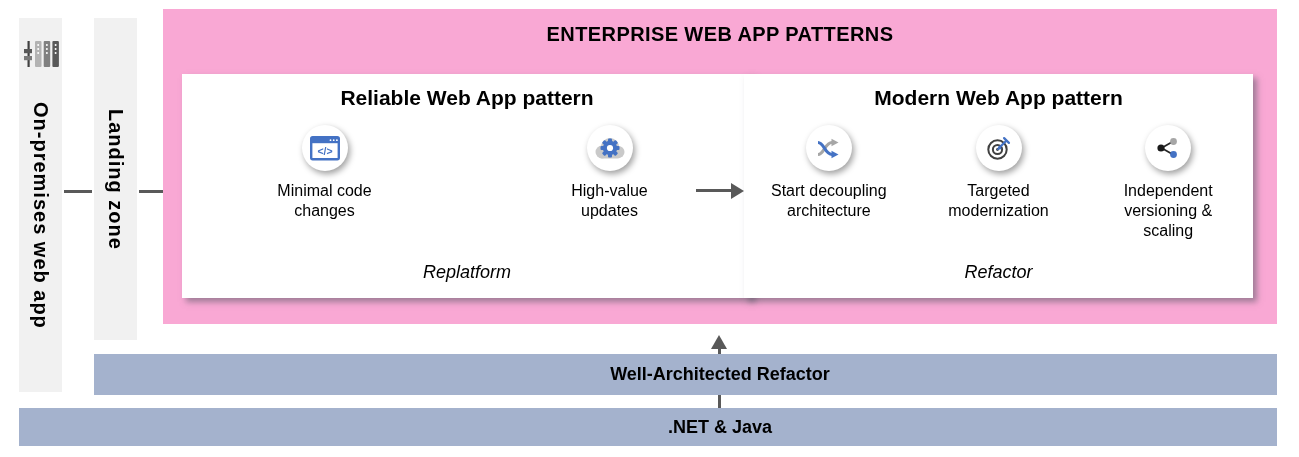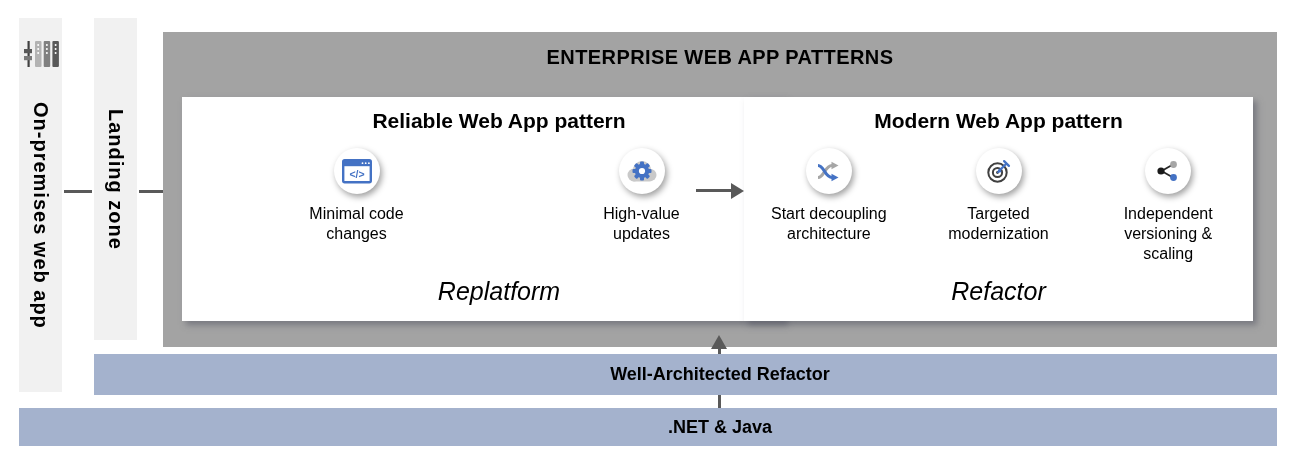--- a/index.html
+++ b/index.html
@@ -9,39 +9,39 @@
   
   .lane { position:absolute; background:#f1f1f1; display:flex; flex-direction:column; align-items:center; }
   .lane-onprem { left:19px; top:18px; width:43px; height:374px; }
   .lane-landing { left:94px; top:18px; width:43px; height:322px; }
   .lane-icon { margin-top:22px; }
   .lane-label-wrap { flex:1; display:flex; align-items:center; justify-content:center; }
   .lane-onprem .lane-label-wrap { margin-bottom:36px; }
   .lane-label { writing-mode:vertical-rl; font-size:20px; font-weight:700; letter-spacing:1px; white-space:nowrap; }
 
   
-  .enterprise { position:absolute; left:163px; top:32px; width:1114px; height:315px; background:#a3a3a3; }
+  .enterprise { position:absolute; left:163px; top:9px; width:1114px; height:315px; background:#f9a8d4; }
   .enterprise-title { position:absolute; left:0; top:14px; width:100%; text-align:center;
                       font-size:20px; font-weight:700; letter-spacing:.4px; }
 
   
   .card { position:absolute; top:65px; height:224px; background:#ffffff;
           box-shadow:4px 4px 6px rgba(85,88,100,.55);
           display:flex; flex-direction:column; align-items:center; }
-  .card-reliable { left:19px; width:570px;padding-left:32px; }
+  .card-reliable { left:19px; width:570px; }
   .card-modern { left:581px; width:509px;align-items:center; }
   .card-title { margin-top:12px; font-size:21px; font-weight:700; }
   .items-row { display:flex; width:100%; margin-top:15px; }
   .item { flex:1; display:flex; flex-direction:column; align-items:center; }
   .icon-circle { width:46px; height:46px; border-radius:50%; background:#ffffff;
                  box-shadow:2px 3px 6px rgba(0,0,0,.38);
                  display:flex; align-items:center; justify-content:center; }
   .item-label { margin-top:10px; font-size:16px; line-height:1.25; text-align:center; }
   .w125 { max-width:125px; } .w150 { max-width:150px; } .w115 { max-width:115px; } .w135 { max-width:135px; }
-  .tagline { margin-top:auto; margin-bottom:15px; font-size:25px; font-style:italic; }
+  .tagline { margin-top:auto; margin-bottom:15px; font-size:18px; font-style:italic; }
 
   
   .band { position:absolute; background:#a4b2cd; }
   .band-waf { left:94px; top:354px; width:1183px; height:41px; }
   .band-net { left:19px; top:408px; width:1258px; height:38px; }
   .band-label { position:absolute; left:163px; width:1114px; text-align:center;
                 font-size:18px; font-weight:700; }
   .band-label-waf { top:354px; line-height:41px; }
   .band-label-net { top:408px; line-height:38px; }
 

